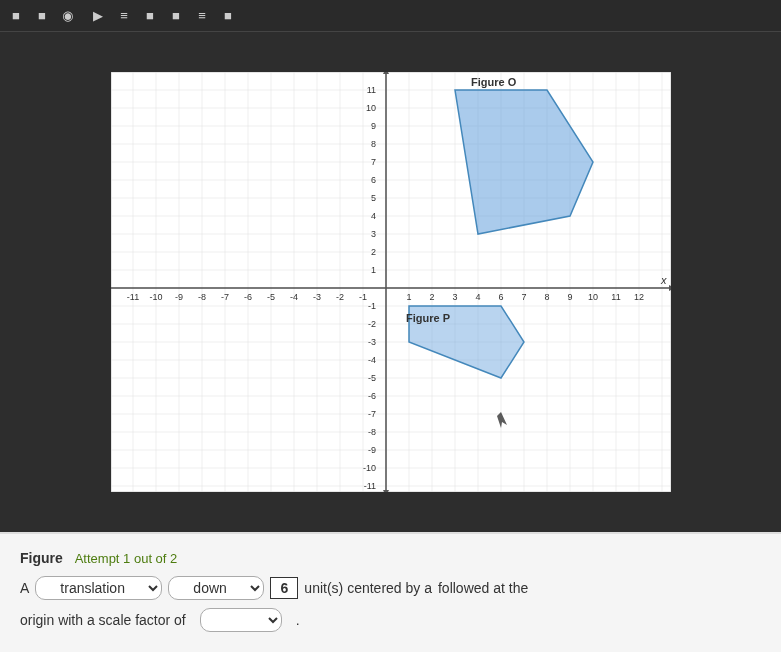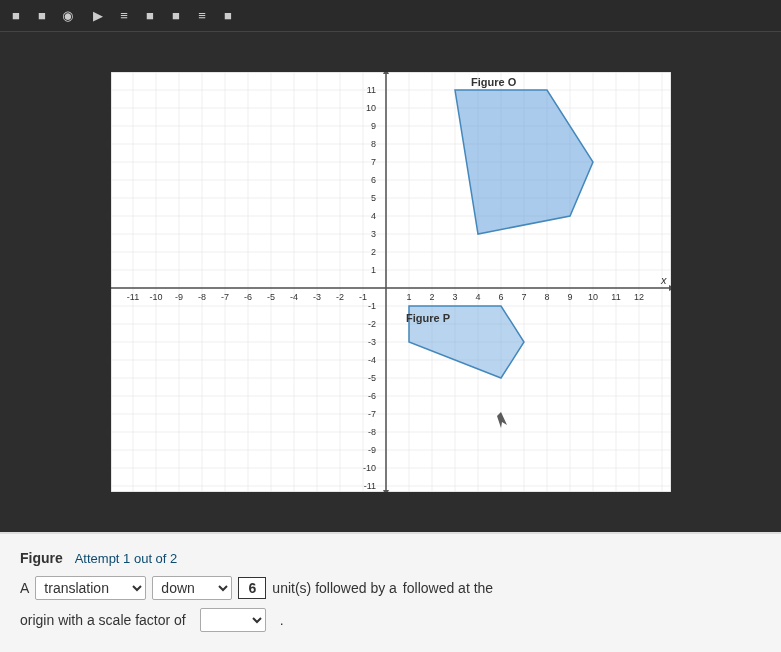--- a/index.html
+++ b/index.html
@@ -68,43 +68,43 @@
     .answer-label {
       font-size: 14px;
       font-weight: bold;
       color: #333;
       margin-bottom: 10px;
     }
 
     .attempt-label {
       font-size: 13px;
       font-weight: normal;
-      color: #0c4a6e;
+      color: #4d7c0f;
       margin-left: 8px;
     }
 
     .answer-row {
       display: flex;
       align-items: center;
       flex-wrap: wrap;
       gap: 6px;
       font-size: 14px;
       color: #333;
       margin-bottom: 8px;
     }
 
     .answer-text {
       font-size: 14px;
       color: #333;
     }
 
     .dropdown-select {
       border: 1px solid #aaa;
-      border-radius: 2px;
-      padding: 2px 20px 2px 4px;
+      border-radius: 10px;
+      padding: 2px 20px 2px 20px;
       font-size: 14px;
       background: white;
       cursor: pointer;
       appearance: auto;
       color: #333;
     }
 
     .number-box {
       border: 1px solid #333;
       background: white;
@@ -295,21 +295,21 @@
 
       <select class="dropdown-select">
         <option value="up">up</option>
         <option value="down" selected="">down</option>
         <option value="left">left</option>
         <option value="right">right</option>
       </select>
 
       <span class="number-box">6</span>
 
-      <span class="answer-text">unit(s) followed by a</span>
+      <span class="answer-text">unit(s) centered by a</span>
 
 
       <span class="answer-text">followed at the</span>
     </div>
 
     <div class="second-row">
       <span class="answer-text">origin with a scale factor of</span>
       <select class="dropdown-select">
         <option value=""></option>
         <option value="0.5">0.5</option>

